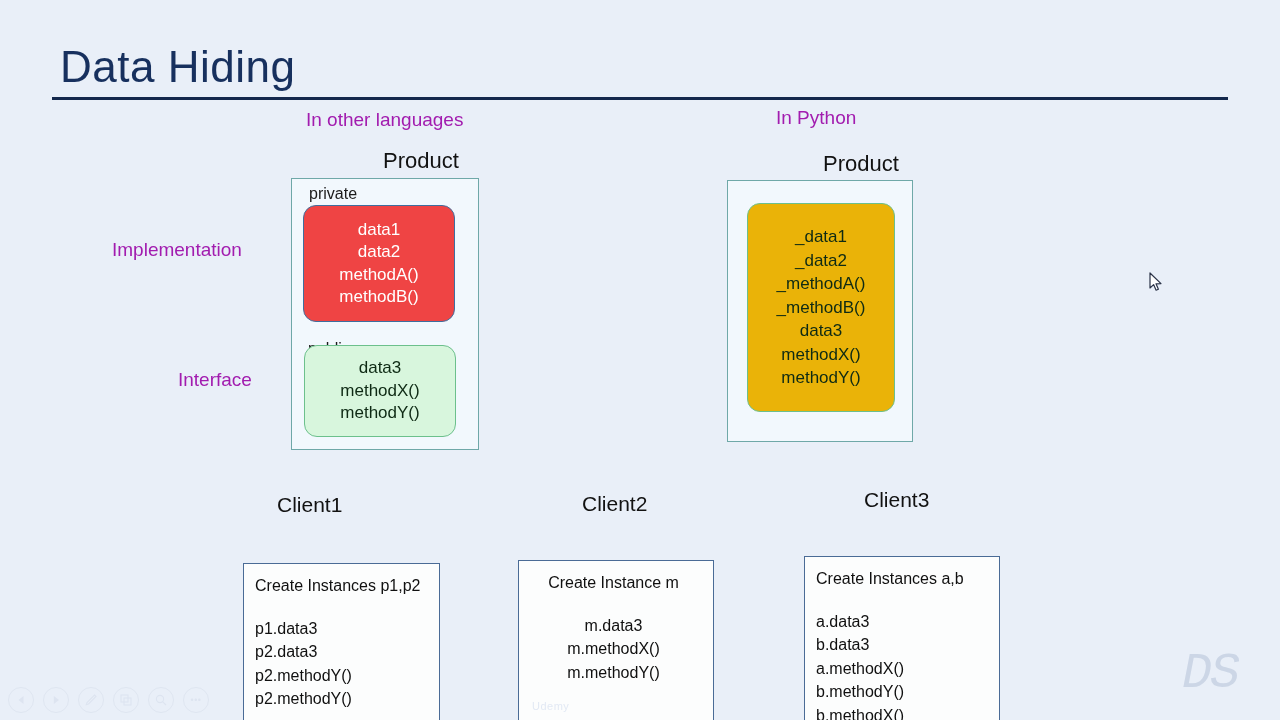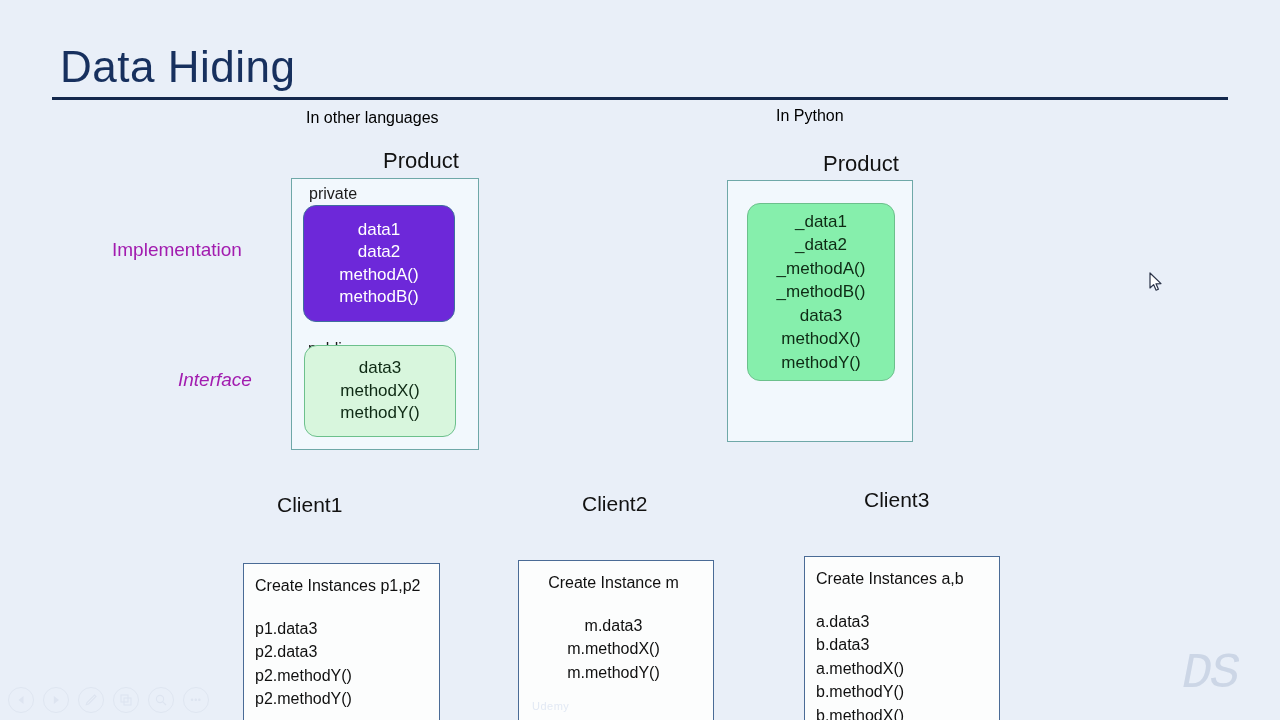--- a/index.html
+++ b/index.html
@@ -28,22 +28,22 @@
     left: 52px;
     top: 97px;
     width: 1176px;
     height: 3px;
     background: #14284d;
   }
 
   
   .section-heading {
     position: absolute;
-    font-size: 16px;
-    color: #000000;
+    font-size: 19px;
+    color: #a21caf;
     white-space: nowrap;
   }
   #heading-other { left: 306px; top: 109px; }
   #heading-python { left: 776px; top: 107px; }
 
   .product-title {
     position: absolute;
     font-size: 22px;
     color: #121212;
     white-space: nowrap;
@@ -54,21 +54,21 @@
 
   
   .row-label {
     position: absolute;
     font-size: 19px;
     color: #a21caf;
     white-space: nowrap;
     text-align: center;
   }
   #label-implementation { left: 112px; top: 239px; }
-  #label-interface      { left: 178px; top: 369px; font-style: italic; }
+  #label-interface      { left: 178px; top: 369px; }
 
   
   .product-box {
     position: absolute;
     background: #f2f8fd;
     border: 1px solid #6fa8a8;
   }
   #product-box-left  { left: 291px; top: 178px; width: 188px; height: 272px; }
   #product-box-right { left: 727px; top: 180px; width: 186px; height: 262px; }
 
@@ -90,35 +90,35 @@
     justify-content: center;
   }
   .member-box .member-line {
     font-size: 17px;
     line-height: 22.5px;
     white-space: nowrap;
   }
 
   #private-box {
     left: 303px; top: 205px; width: 152px; height: 117px;
-    background: #6d28d9;
+    background: #ef4444;
     border: 1px solid #3f6e9e;
   }
   #private-box .member-line { color: #ffffff; }
 
   #public-box {
     left: 304px; top: 345px; width: 152px; height: 92px;
     background: #d8f6dd;
     border: 1px solid #6cc08c;
   }
   #public-box .member-line { color: #0e2a14; }
 
   #python-box {
-    left: 747px; top: 203px; width: 148px; height: 178px;
-    background: #86efac;
+    left: 747px; top: 203px; width: 148px; height: 209px;
+    background: #eab308;
     border: 1px solid #6cc08c;
   }
   #python-box .member-line { color: #0e2a14; font-size: 17px; line-height: 23.5px; }
 
   
   .client-title {
     position: absolute;
     font-size: 21px;
     color: #121212;
     white-space: nowrap;

